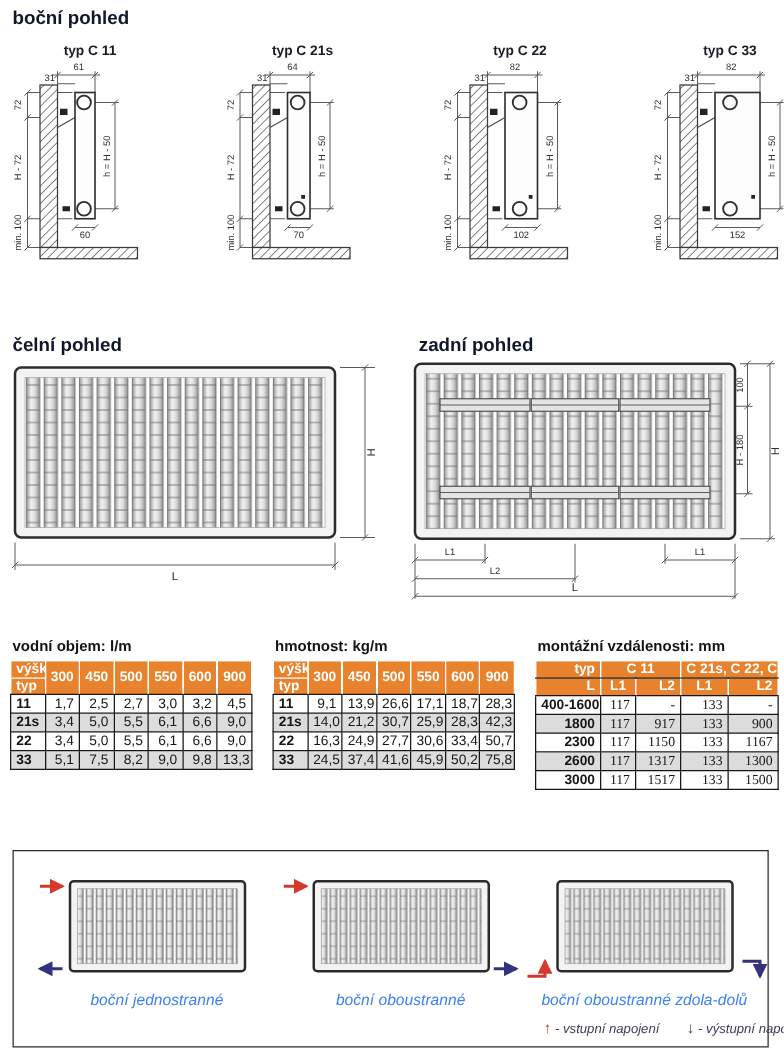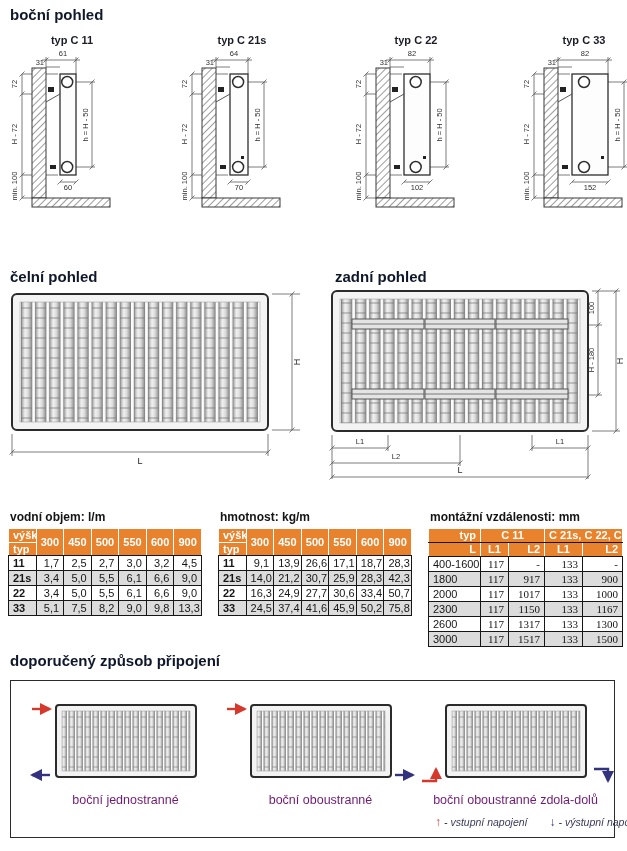--- a/index.html
+++ b/index.html
@@ -34,26 +34,26 @@
                  font-weight:bold;text-align:center;}
   .vt thead th{height:26px;}
   .vt thead th.corner{padding:0;text-align:left;vertical-align:middle;}
   .corner div{padding:0 4px;font-size:11px;line-height:12.5px;}
   .corner div+div{border-top:1.5px solid #fff;}
   .vt tbody th{text-align:left;font-weight:bold;width:32px;}
   .vt tbody td{text-align:right;width:23px;}
   .dtab tbody tr:nth-child(even){background:#dcdcdc;}
   .mt thead th{height:13px;}
   .mt thead th.h-typ,.mt thead th.h-right{text-align:right;}
-  .mt tbody th{text-align:left;font-weight:normal;}
+  .mt tbody th{text-align:right;font-weight:bold;}
   .mt tbody td{text-align:right;font-family:Liberation Serif, serif;}
 
   
   .conn-box{position:absolute;left:10px;top:680px;width:603px;height:156px;border:1.5px solid #2b2b2b;background:#fff;}
-  .conn-cap{position:absolute;font-size:12.5px;color:#701a75;text-align:center;width:195px;white-space:nowrap;}
+  .conn-cap{position:absolute;font-style:italic;font-size:12.5px;color:#3b82f6;text-align:center;width:195px;white-space:nowrap;}
   .legend{position:absolute;font-style:italic;font-size:10.5px;color:#3a3a5a;white-space:nowrap;}
   .lg-item{margin-right:22px;}
   .lg-arrow{font-style:normal;font-weight:bold;font-size:12px;margin-right:3px;}
   .lg-red{color:#d4392c;}
   .lg-blue{color:#32327e;}
 </style>
 </head>
 <body>
 
 <svg id="shared-defs" width="0" height="0" style="position:absolute">
@@ -517,27 +517,20 @@
           <td>-</td>
         </tr>
         <tr>
           <th>1800</th>
           <td>117</td>
           <td>917</td>
           <td>133</td>
           <td>900</td>
         </tr>
         <tr>
-          <th>2000</th>
-          <td>117</td>
-          <td>1017</td>
-          <td>133</td>
-          <td>1000</td>
-        </tr>
-        <tr>
           <th>2300</th>
           <td>117</td>
           <td>1150</td>
           <td>133</td>
           <td>1167</td>
         </tr>
         <tr>
           <th>2600</th>
           <td>117</td>
           <td>1317</td>
@@ -547,21 +540,20 @@
         <tr>
           <th>3000</th>
           <td>117</td>
           <td>1517</td>
           <td>133</td>
           <td>1500</td>
         </tr>
       </tbody>
     </table>
 
-  <h2 class="sec" style="left:10px;top:652px">doporučený způsob připojení</h2>
 
   <div class="conn-box">
     <svg viewBox="0 0 195 110" style="left:17px;top:16px;width:195px;height:110px">
       <rect class="radbody" x="28" y="8" width="140" height="72" rx="3"></rect>
       <rect class="radfins-sm" x="34" y="14" width="128" height="60"></rect>
       <line class="ar" x1="4" y1="12" x2="22" y2="12" marker-end="url(#arrR)"></line>
       <line class="ab" x1="22" y1="78" x2="4" y2="78" marker-end="url(#arrB)"></line>
     </svg>
     <div class="conn-cap" style="left:17px;top:112px">boční jednostranné</div>
 

